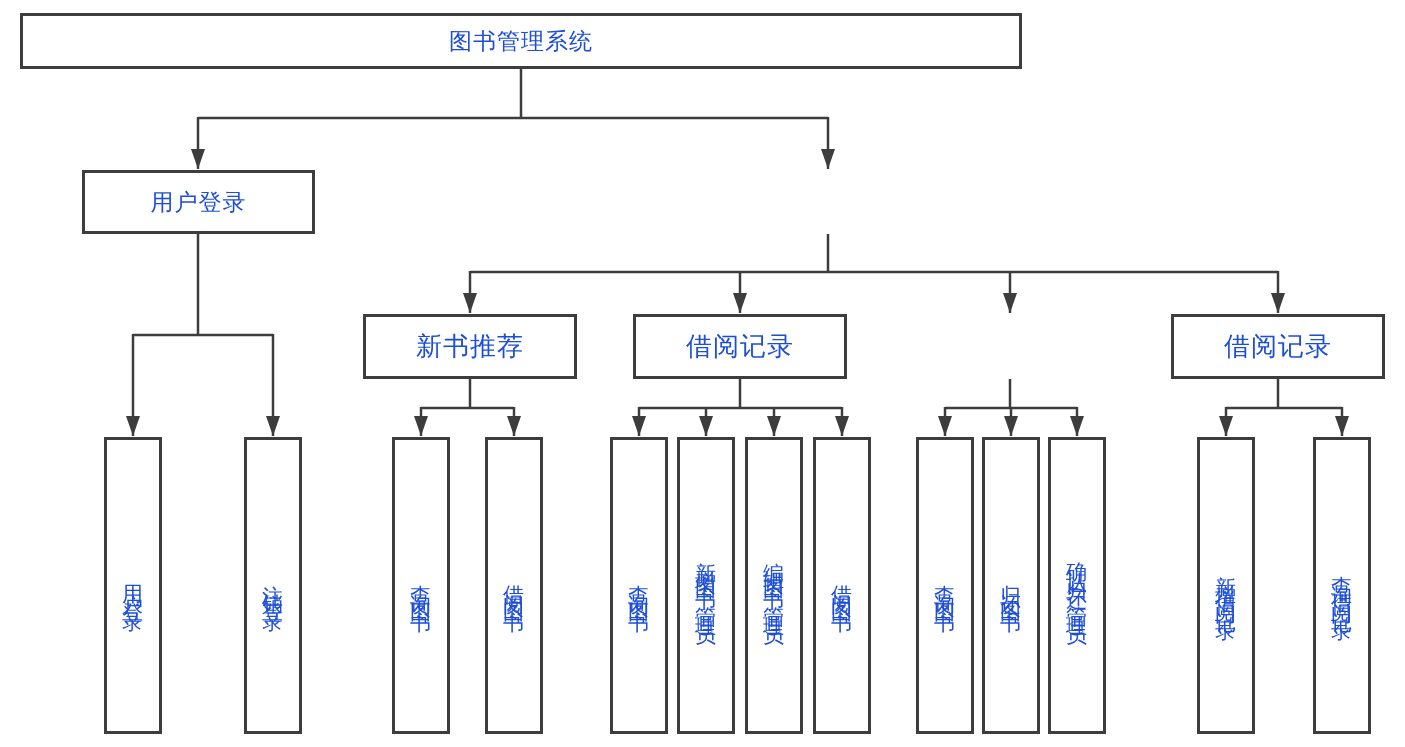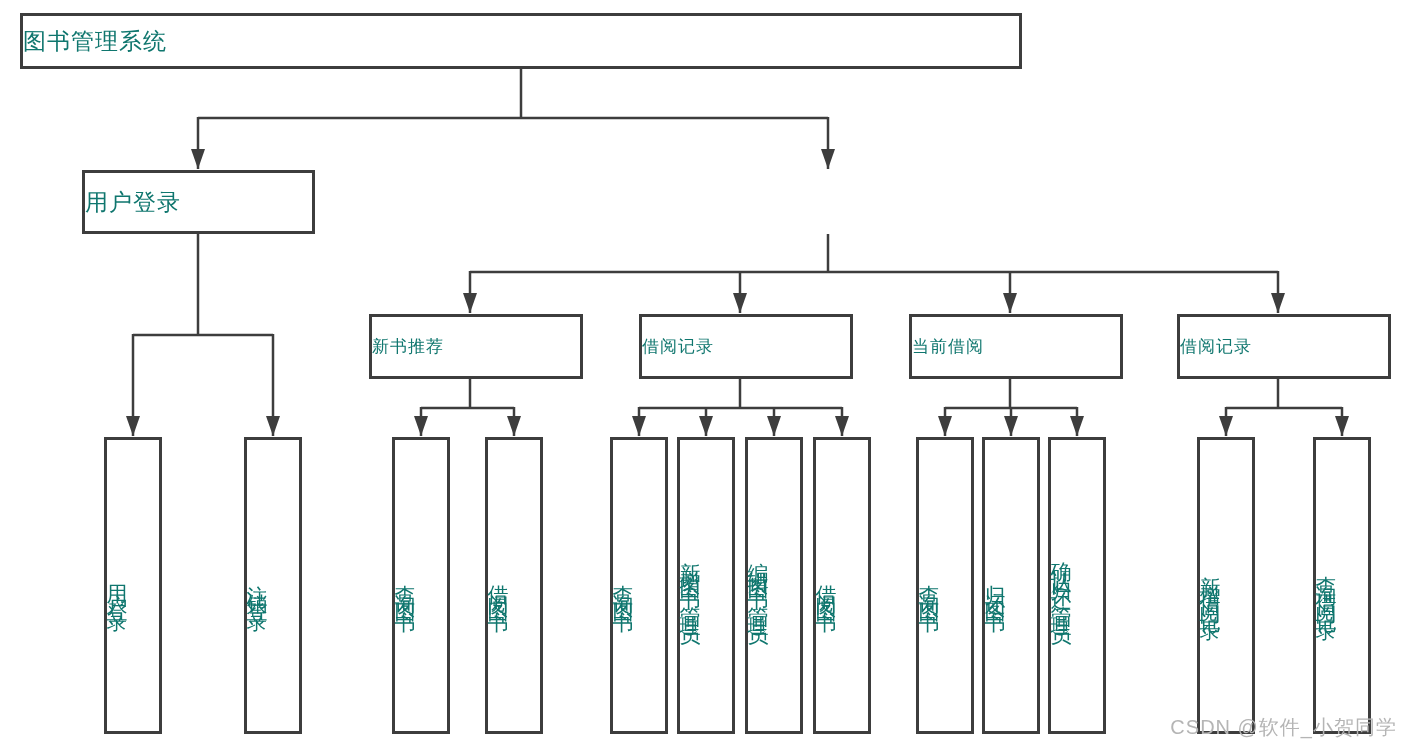--- a/index.html
+++ b/index.html
@@ -16,41 +16,40 @@
     position: absolute;
     left: 0; top: 0;
     width: 1405px; height: 747px;
   }
   .node {
     position: absolute;
     background: #ffffff;
     border: 3px solid #3d3d3d;
     display: flex;
     align-items: center;
-    justify-content: flex-start;
-    color: #0f766e;
+    justify-content: center;
+    color: #1d4ed8;
   }
   .node.root {
     left: 20px; top: 13px;
     width: 1002px; height: 56px;
     font-size: 23px;
     letter-spacing: 1px;
   }
   .node.l2 {
     top: 170px;
     width: 233px; height: 64px;
     font-size: 23px;
     letter-spacing: 1px;
   }
   .node.l3 {
     top: 314px;
     width: 214px; height: 65px;
-    font-size: 17px;
+    font-size: 26px;
     letter-spacing: 1px;
-    margin-left: 6px;
   }
   .node.leaf {
     top: 437px;
     width: 58px; height: 297px;
     font-size: 21px;
   }
   .vtext {
     writing-mode: vertical-rl;
     text-orientation: mixed;
     letter-spacing: 9px;
@@ -129,23 +128,20 @@
   <div class="node l2" style="left:82px">
     <span>用户登录</span>
   </div>
 
   <div class="node l3" style="left:363px">
     <span>新书推荐</span>
   </div>
   <div class="node l3" style="left:633px">
     <span>借阅记录</span>
   </div>
-  <div class="node l3" style="left:903px">
-    <span>当前借阅</span>
-  </div>
   <div class="node l3" style="left:1171px">
     <span>借阅记录</span>
   </div>
 
   <div class="node leaf" style="left:104px">
     <span class="vtext">用户登录</span>
   </div>
   <div class="node leaf" style="left:244px">
     <span class="vtext">注销登录</span>
   </div>
@@ -176,15 +172,14 @@
   <div class="node leaf" style="left:1048px">
     <span class="vtext">确认归还（管理员）</span>
   </div>
   <div class="node leaf" style="left:1197px">
     <span class="vtext">新增借阅记录</span>
   </div>
   <div class="node leaf" style="left:1313px">
     <span class="vtext">查询借阅记录</span>
   </div>
 
-  <div class="watermark">CSDN @软件_小贺同学</div>
 
 </div>
 
 </body></html>

